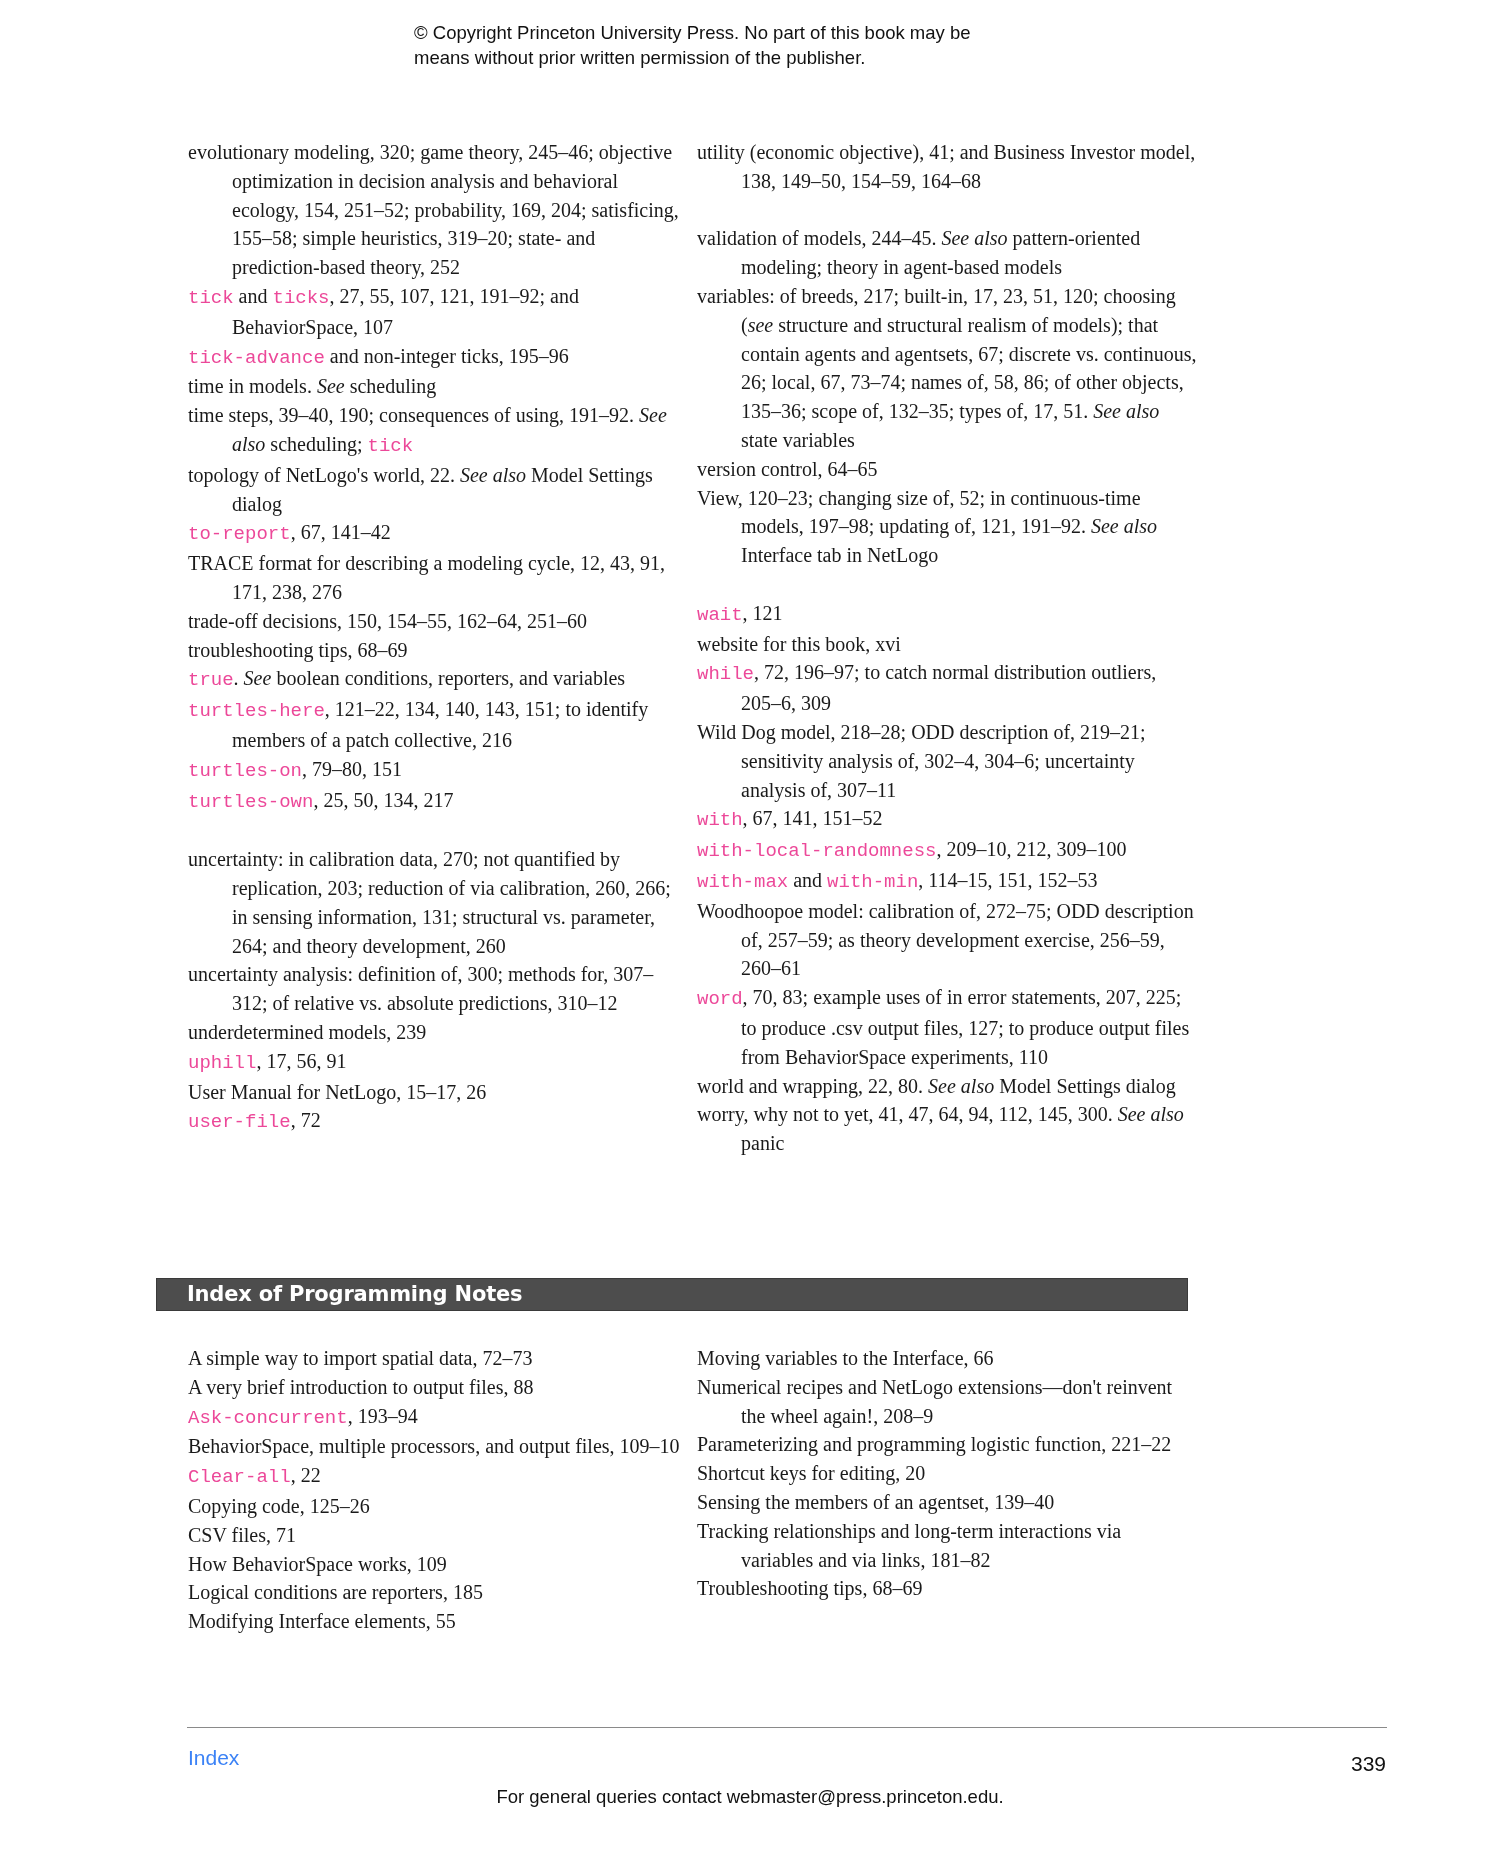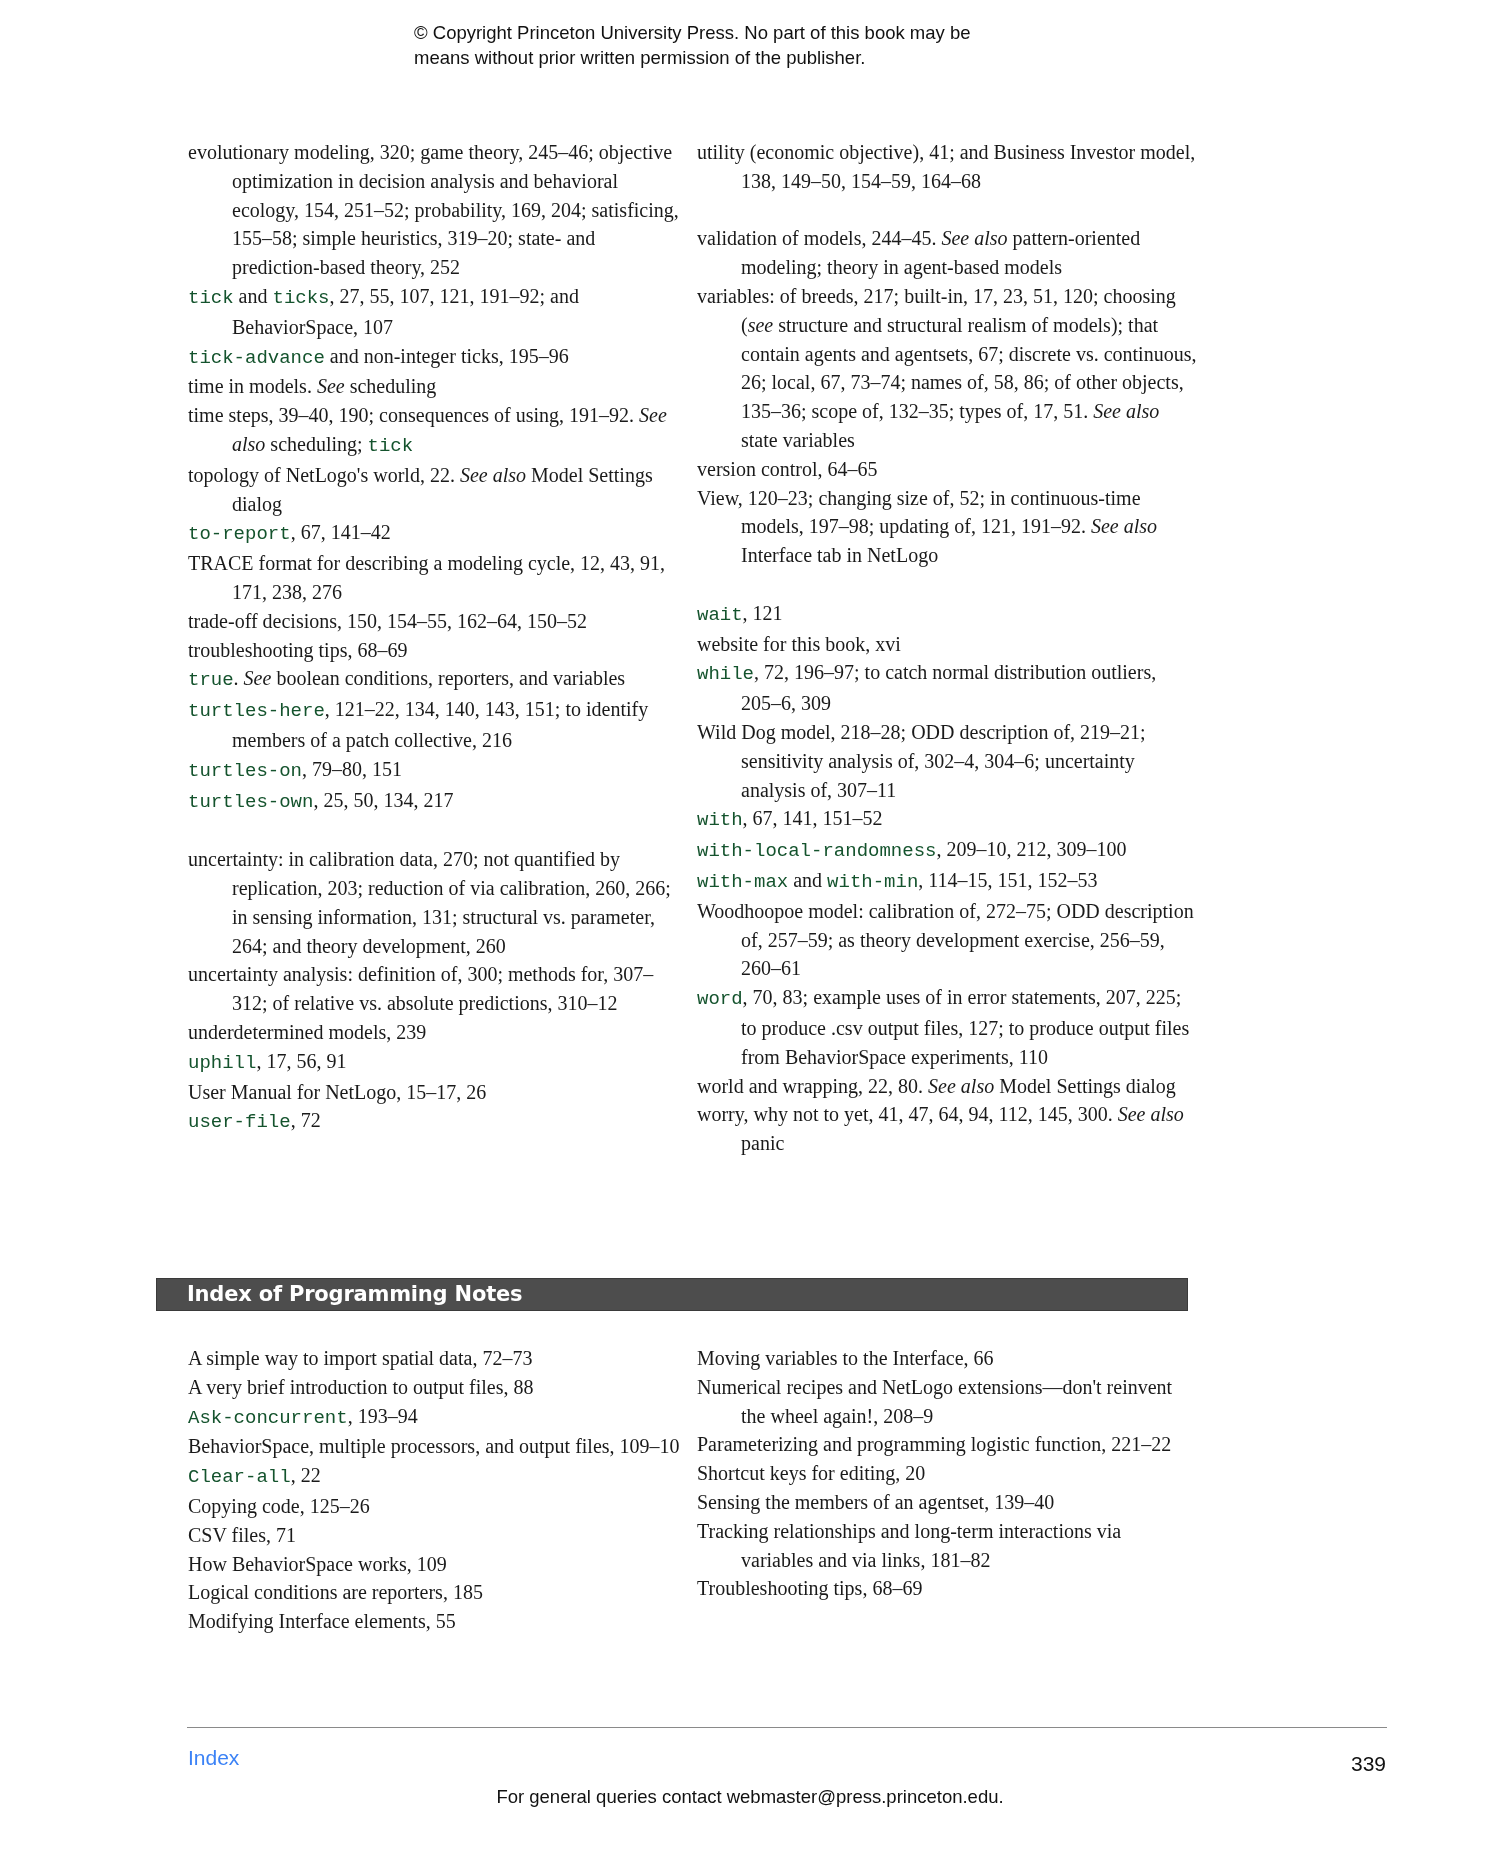--- a/index.html
+++ b/index.html
@@ -9,21 +9,21 @@
     font-family: "Liberation Sans", sans-serif; font-size: 18.5px; line-height: 25px; color: #111;
   }
   .col {
     position: absolute; top: 138px; width: 500px;
     font-family: "Liberation Serif", serif; font-size: 20px; line-height: 28.8px;
   }
   .col.left { left: 188px; }
   .col.right { left: 697px; }
   .entry { padding-left: 44px; text-indent: -44px; }
   .entry.gap { margin-top: 28.8px; }
-  .mono { font-family: "Liberation Mono", monospace; color: #14532d; font-size: 19px; }
+  .mono { font-family: "Liberation Mono", monospace; color: #ec4899; font-size: 19px; }
   .it { font-style: italic; }
   .section-bar {
     position: absolute; left: 156px; top: 1278px; width: 1032px; height: 33px;
     background: #4d4d4d; border: 1px solid #3a3a3a; box-sizing: border-box;
   }
   .section-title {
     position: absolute; left: 30px; top: 3px;
     font-family: "DejaVu Sans", sans-serif; font-weight: bold; font-size: 21px; color: #ffffff; letter-spacing: -0.2px;
   }
   .notes { position: absolute; top: 1344px; width: 500px;
@@ -45,21 +45,21 @@
 
 <div class="col left">
     <div class="entry"><span>evolutionary modeling, 320; game theory, 245–46; objective optimization in decision analysis and behavioral ecology, 154, 251–52; probability, 169, 204; satisficing, 155–58; simple heuristics, 319–20; state- and prediction-based theory, 252</span></div>
     <div class="entry"><span class="mono">tick</span><span> and </span><span class="mono">ticks</span><span>, 27, 55, 107, 121, 191–92; and BehaviorSpace, 107</span></div>
     <div class="entry"><span class="mono">tick-advance</span><span> and non-integer ticks, 195–96</span></div>
     <div class="entry"><span>time in models. </span><span class="it">See</span><span> scheduling</span></div>
     <div class="entry"><span>time steps, 39–40, 190; consequences of using, 191–92. </span><span class="it">See also</span><span> scheduling; </span><span class="mono">tick</span></div>
     <div class="entry"><span>topology of NetLogo's world, 22. </span><span class="it">See also</span><span> Model Settings dialog</span></div>
     <div class="entry"><span class="mono">to-report</span><span>, 67, 141–42</span></div>
     <div class="entry"><span>TRACE format for describing a modeling cycle, 12, 43, 91, 171, 238, 276</span></div>
-    <div class="entry"><span>trade-off decisions, 150, 154–55, 162–64, 150–52</span></div>
+    <div class="entry"><span>trade-off decisions, 150, 154–55, 162–64, 251–60</span></div>
     <div class="entry"><span>troubleshooting tips, 68–69</span></div>
     <div class="entry"><span class="mono">true</span><span>. </span><span class="it">See</span><span> boolean conditions, reporters, and variables</span></div>
     <div class="entry"><span class="mono">turtles-here</span><span>, 121–22, 134, 140, 143, 151; to identify members of a patch collective, 216</span></div>
     <div class="entry"><span class="mono">turtles-on</span><span>, 79–80, 151</span></div>
     <div class="entry"><span class="mono">turtles-own</span><span>, 25, 50, 134, 217</span></div>
     <div class="entry gap"><span>uncertainty: in calibration data, 270; not quantified by replication, 203; reduction of via calibration, 260, 266; in sensing information, 131; structural vs. parameter, 264; and theory development, 260</span></div>
     <div class="entry"><span>uncertainty analysis: definition of, 300; methods for, 307–312; of relative vs. absolute predictions, 310–12</span></div>
     <div class="entry"><span>underdetermined models, 239</span></div>
     <div class="entry"><span class="mono">uphill</span><span>, 17, 56, 91</span></div>
     <div class="entry"><span>User Manual for NetLogo, 15–17, 26</span></div>

